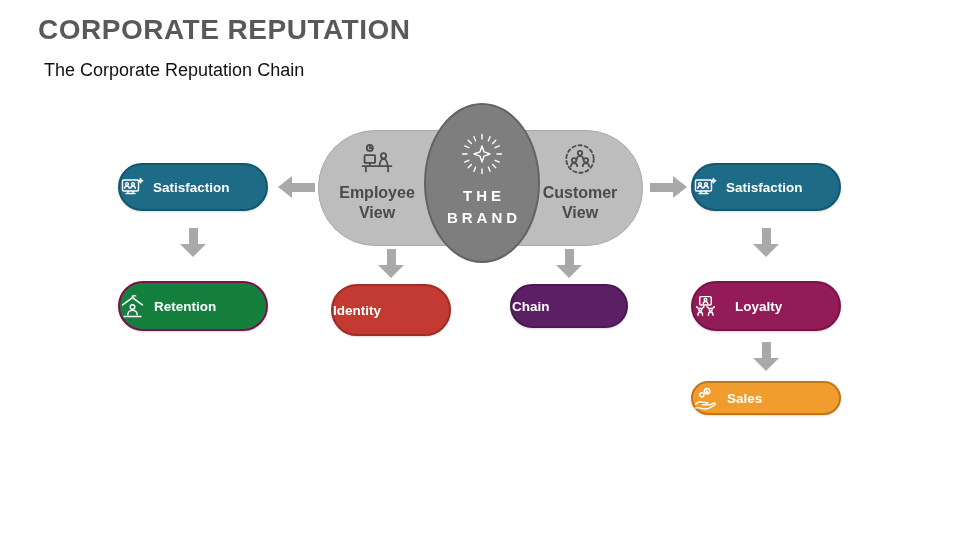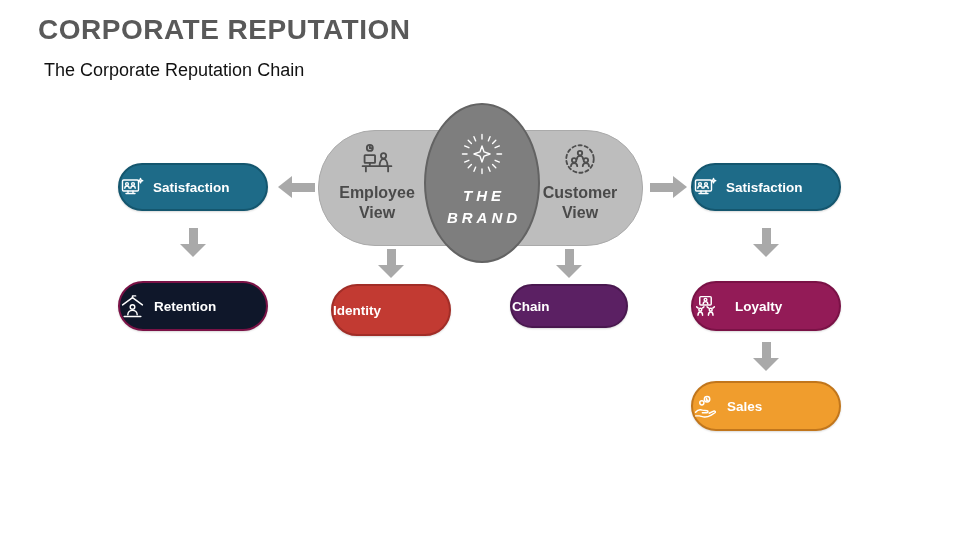--- a/index.html
+++ b/index.html
@@ -21,38 +21,38 @@
            border-radius:57px;background:var(--capsule-gray);border:1px solid #aaa;z-index:1;}
   .view{position:absolute;top:141px;width:110px;display:flex;flex-direction:column;
         align-items:center;z-index:2;color:var(--view-text);}
   .view-employee{left:322px;}
   .view-customer{left:525px;}
   .view .vicon{height:36px;display:flex;align-items:center;}
   .view .vlabel{margin-top:6px;font-size:16px;font-weight:700;text-align:center;
                 width:82px;line-height:1.25;color:#4a4a4a;}
   .brand{position:absolute;left:424px;top:103px;width:112px;height:156px;border-radius:50%;
          background:var(--ellipse-gray);border:2px solid var(--ellipse-border);z-index:3;
-         display:flex;flex-direction:column;align-items:center;justify-content:center;color:#fff;font-style:italic;}
+         display:flex;flex-direction:column;align-items:center;justify-content:center;color:#fff;}
   .brand .sparkle{margin-top:-6px;}
   .brand-label{margin-top:4px;text-align:center;font-weight:700;font-size:15px;
                letter-spacing:4px;text-indent:4px;line-height:1.5;}
   .brand-label span{display:block;}
 
   
   .pill{position:absolute;display:flex;align-items:center;gap:9px;
         border-radius:999px;color:#fff;font-weight:700;font-size:13.5px;
         border:2px solid transparent;box-sizing:border-box;box-shadow:0 1px 2px rgba(0,0,0,.15);}
   .pill .picon{display:flex;align-items:center;}
   .pill-satisfaction-left{left:118px;top:163px;width:150px;height:48px;}
   .pill-satisfaction-right{left:691px;top:163px;width:150px;height:48px;}
   .pill-retention{left:118px;top:281px;width:150px;height:50px;}
   .pill-identity{left:331px;top:284px;width:120px;height:52px;}
   .pill-image{left:510px;top:284px;width:118px;height:44px;}
   .pill-loyalty{left:691px;top:281px;width:150px;height:50px;gap:17px;}
-  .pill-sales{left:691px;top:381px;width:150px;height:50px;}
+  .pill-sales{left:691px;top:381px;width:150px;height:34px;}
 
   
   .arrow-down{position:absolute;width:26px;display:flex;flex-direction:column;align-items:center;}
   .arrow-down .stem{width:9px;height:16px;background:var(--arrow-gray);}
   .arrow-down .head{width:0;height:0;border-left:13px solid transparent;
                     border-right:13px solid transparent;border-top:13px solid var(--arrow-gray);}
   .arrow-h{position:absolute;display:flex;align-items:center;height:22px;}
   .arrow-h .stem{width:23px;height:9px;background:var(--arrow-gray);}
   .arrow-h .head-left{width:0;height:0;border-top:11px solid transparent;
                       border-bottom:11px solid transparent;border-right:14px solid var(--arrow-gray);}
@@ -125,21 +125,21 @@
           <path d="M4.8 13.2c0-1.2 1-2.2 2.2-2.2s2.2 1 2.2 2.2"></path>
           <circle cx="13" cy="9" r="1.4"></circle>
           <path d="M10.8 13.2c0-1.2 1-2.2 2.2-2.2s2.2 1 2.2 2.2"></path>
           <path d="M20.5 3.5l.6 1.6 1.6.6-1.6.6-.6 1.6-.6-1.6-1.6-.6 1.6-.6z"></path>
           <path d="M8 16v2.5M13 16v2.5M6 18.5h9"></path>
         </svg>
     </span>
     <span class="plabel">Satisfaction</span>
   </div>
 
-  <div class="pill pill-retention" style="background-color: #0f172a; border-color: rgb(122, 18, 70);">
+  <div class="pill pill-retention" style="background-color: #15803d; border-color: rgb(122, 18, 70);">
     <span class="picon">
       <svg viewBox="0 0 24 24" width="25" height="25">
           <path d="M2.5 10.5L12 3.5l9.5 7"></path>
           <path d="M12 3.5V1.8h3"></path>
           <circle cx="12" cy="12.5" r="2.2"></circle>
           <path d="M7.5 20c0-2.5 2-4.5 4.5-4.5s4.5 2 4.5 4.5"></path>
           <path d="M4 21.5h16"></path>
         </svg>
     </span>
     <span class="plabel">Retention</span>

